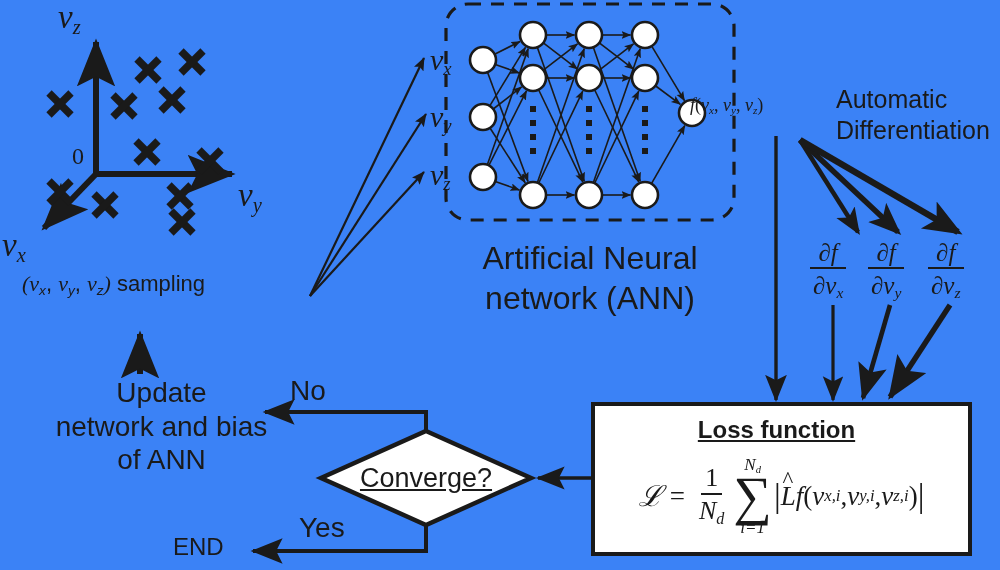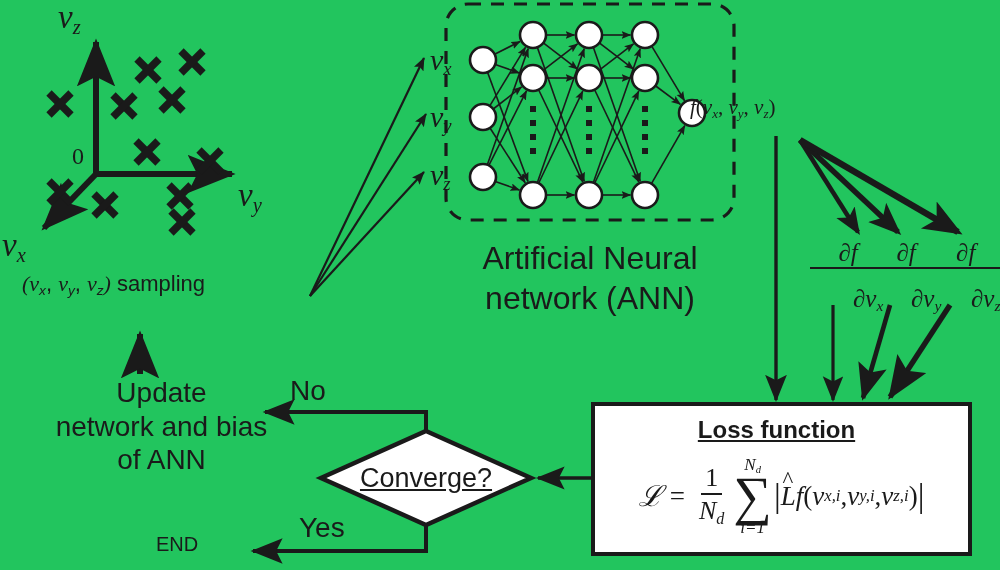--- a/index.html
+++ b/index.html
@@ -4,21 +4,21 @@
 <style>
   html, body {
     margin: 0;
     padding: 0;
     background: #ffffff;
   }
   #root {
     position: relative;
     width: 1000px;
     height: 570px;
-    background: #22c55e;
+    background: #3b82f6;
     font-family: "Liberation Sans", sans-serif;
     color: #1a1a1a;
     overflow: hidden;
   }
   #canvas {
     position: absolute;
     left: 0; top: 0;
     width: 1000px;
     height: 570px;
   }
@@ -45,22 +45,21 @@
     font-family: "Liberation Serif", serif;
     font-style: italic;
   }
   .frac .num {
     display: block;
     padding: 0 3px 1px 3px;
     border-bottom: 2.2px solid #1a1a1a;
   }
   .frac .den {
     display: block;
-    padding: 17px 3px 0 3px;
-    margin-left: 40px;
+    padding: 4px 3px 0 3px;
   }
   
   .lossline {
     display: flex;
     align-items: center;
     justify-content: center;
     font-family: "Liberation Serif", serif;
     font-style: italic;
   }
   .sigma-grp {
@@ -303,29 +302,33 @@
   <div class="lbl serif-i" style="left:430px; top:44px; font-size:30px;">
     <span>v</span><sub class="s">x</sub>
   </div>
   <div class="lbl serif-i" style="left:430px; top:101px; font-size:30px;">
     <span>v</span><sub class="s">y</sub>
   </div>
   <div class="lbl serif-i" style="left:430px; top:159px; font-size:30px;">
     <span>v</span><sub class="s">z</sub>
   </div>
 
-  <div class="lbl" style="left:690px; top:96px; font-size:21px; font-family:'Liberation Serif',serif; font-style:italic;">
+  <div class="lbl" style="left:690px; top:96px; font-size:18px; font-family:'Liberation Serif',serif; font-style:italic;">
     <span>f</span><span class="upr">(</span><span>v</span><sub class="s">x</sub><span class="upr">, </span><span>v</span><sub class="s">y</sub><span class="upr">, </span><span>v</span><sub class="s">z</sub><span class="upr">)</span>
   </div>
 
   <div class="lbl sans ctr" style="left:450px; top:238px; width:280px; font-size:32px; line-height:1.25;">
     <div>Artificial Neural</div>
     <div>network (ANN)</div>
   </div>
 
+  <div class="lbl sans" style="left:836px; top:84px; font-size:25px; line-height:1.22;">
+    <div>Automatic</div>
+    <div>Differentiation</div>
+  </div>
 
   <div class="lbl" style="left:810px; top:240px; font-size:25px;">
     <span class="frac">
       <span class="num">∂f</span>
       <span class="den"><span>∂v</span><sub class="s">x</sub></span>
     </span>
   </div>
   <div class="lbl" style="left:868px; top:240px; font-size:25px;">
     <span class="frac">
       <span class="num">∂f</span>
@@ -371,21 +374,21 @@
         <span class="upr">)</span>
       <span class="bar-abs">|</span>
     </div>
   </div>
 
   <div class="lbl sans ctr" style="left:326px; top:464px; width:200px; font-size:27px;text-decoration:underline;">Converge?</div>
 
   <div class="lbl sans" style="left:290px; top:376px; font-size:28px;">No</div>
   <div class="lbl sans" style="left:299px; top:513px; font-size:28px;">Yes</div>
 
-  <div class="lbl sans" style="left:156px; top:534px; font-size:20px;">END</div>
+  <div class="lbl sans" style="left:173px; top:534px; font-size:24px;">END</div>
 
   <div class="lbl sans ctr" style="left:0px; top:376px; width:275px; font-size:28px; line-height:1.2;margin-left:24px;">
     <div>Update</div>
     <div>network and bias</div>
     <div>of ANN</div>
   </div>
 
 </div>
 
 </body></html>

